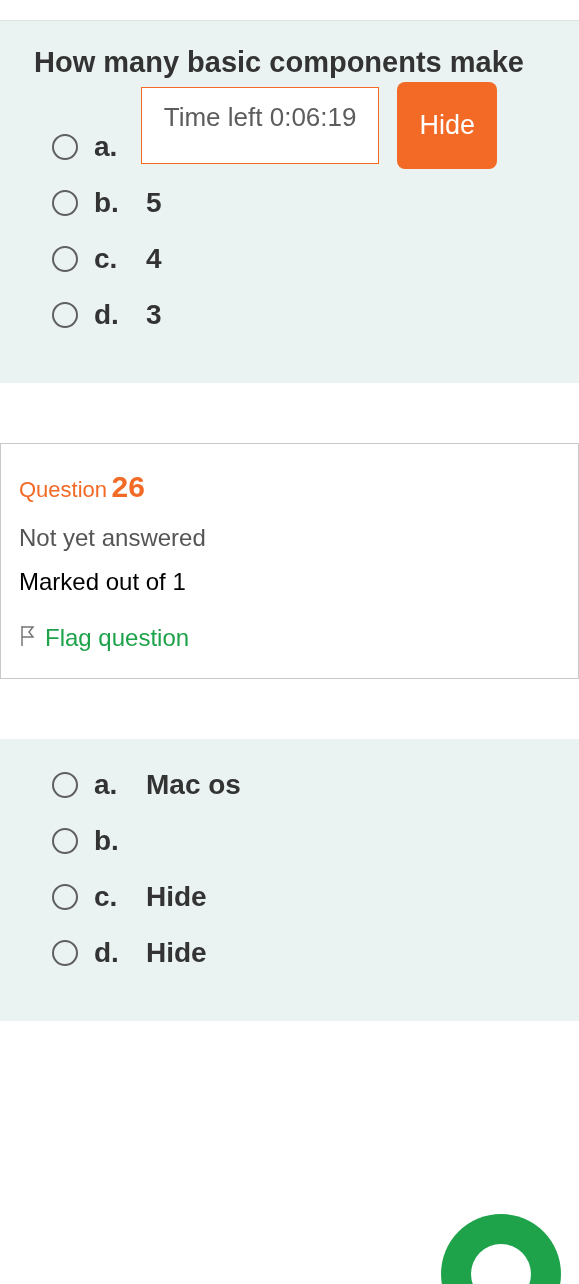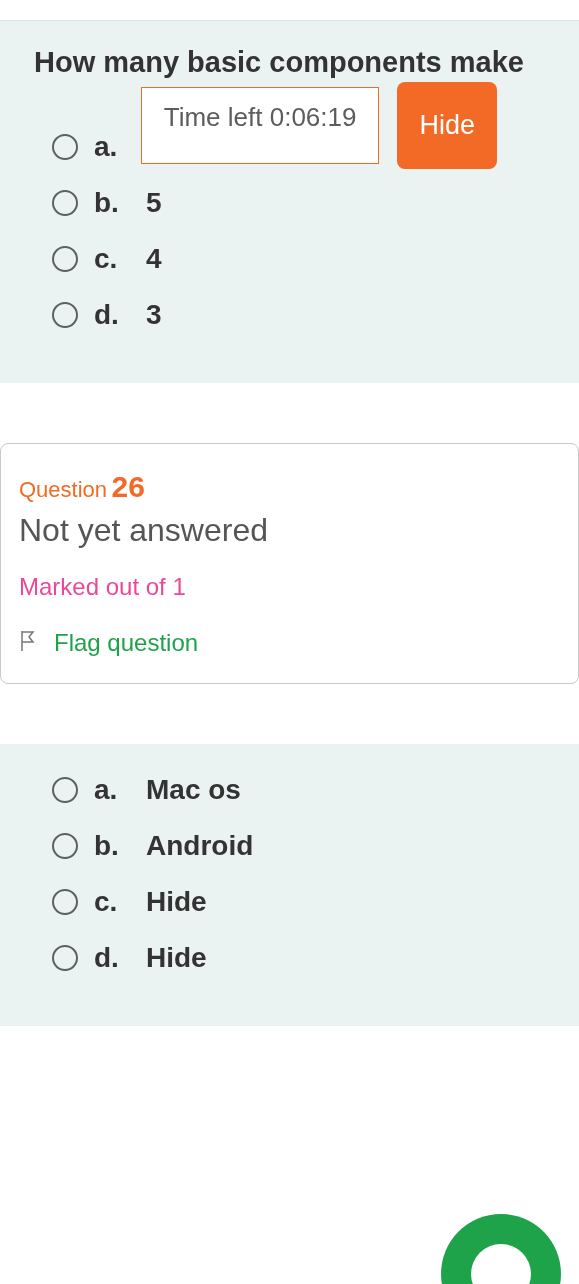--- a/index.html
+++ b/index.html
@@ -62,29 +62,29 @@
   .radio {
     width: 26px; height: 26px;
     border: 2px solid #5f5f5f;
     border-radius: 50%;
     flex: 0 0 auto;
   }
   .opt-letter { font-size: 28px; width: 36px; color: #333; }
   .opt-text { font-size: 28px; color: #333; }
   .question-info {
     border: 1px solid #c9c9c9;
-    border-radius: 8px;
+    border-radius: 0;
     margin: 60px 0 60px 0;
     padding: 26px 18px;
   }
   .q-label { color: #f26a25; font-size: 22px; }
   .q-number { color: #f26a25; font-size: 30px; font-weight: bold; }
-  .q-status { color: #555; font-size: 32px; margin-top: 8px; }
-  .q-marks { color: #ec4899; font-size: 24px; margin-top: 24px; }
-  .flag-row { display: flex; align-items: center; gap: 15px; margin-top: 28px; cursor: pointer; }
+  .q-status { color: #555; font-size: 24px; margin-top: 20px; }
+  .q-marks { color: #000000; font-size: 24px; margin-top: 16px; }
+  .flag-row { display: flex; align-items: center; gap: 6px; margin-top: 28px; cursor: pointer; }
   .flag-icon { color: #777; }
   .flag-text { color: #1ea24a; font-size: 24px; }
   .green-circle {
     position: fixed;
     bottom: -50px;
     right: 18px;
     width: 120px;
     height: 120px;
     border-radius: 50%;
     background: #1ea24a;
@@ -161,21 +161,20 @@
   <div class="question-body">
     <div class="options">
       <div class="opt">
         <span class="radio"></span>
         <span class="opt-letter">a.</span>
         <span class="opt-text">Mac os</span>
       </div>
       <div class="opt">
         <span class="radio"></span>
         <span class="opt-letter">b.</span>
-        <span class="opt-text">Android</span>
       </div>
       <div class="opt">
         <span class="radio"></span>
         <span class="opt-letter">c.</span>
         <span class="opt-text">Hide</span>
       </div>
       <div class="opt">
         <span class="radio"></span>
         <span class="opt-letter">d.</span>
         <span class="opt-text">Hide</span>

